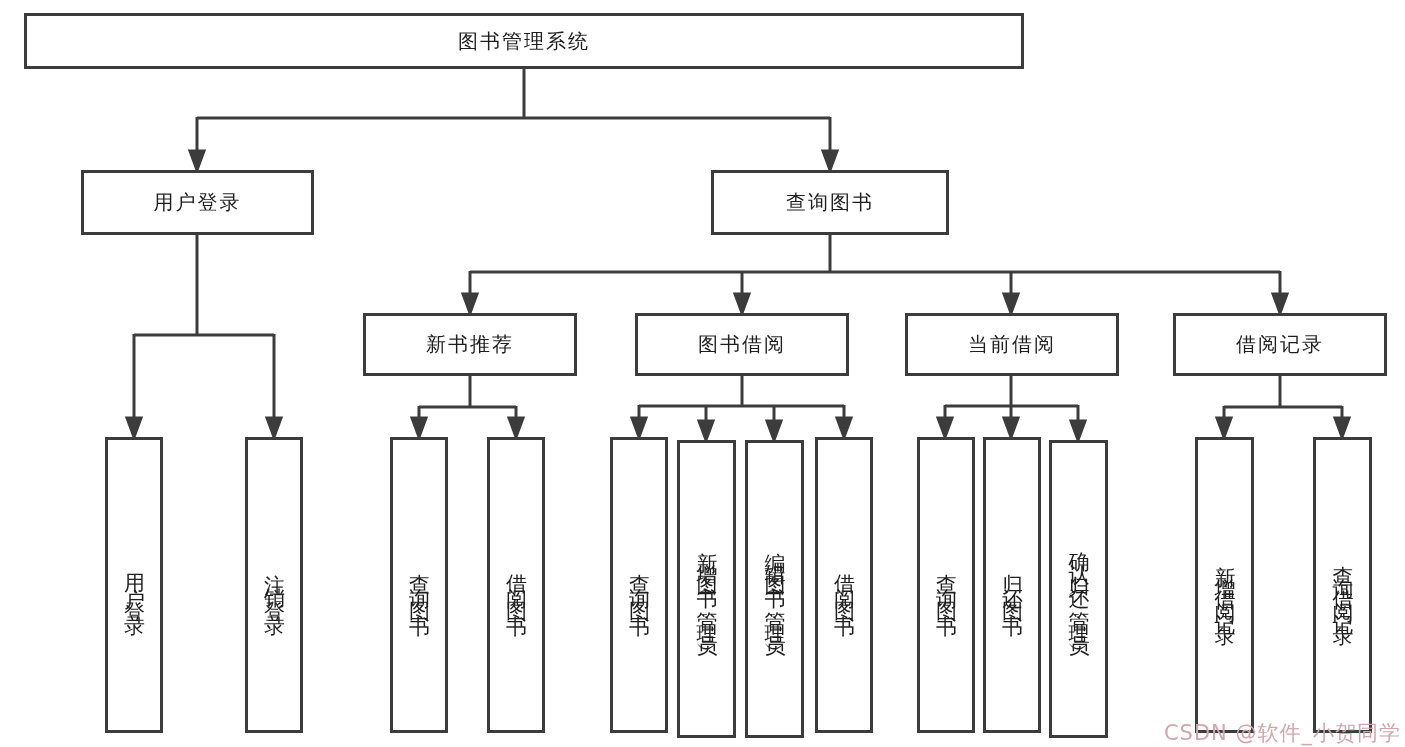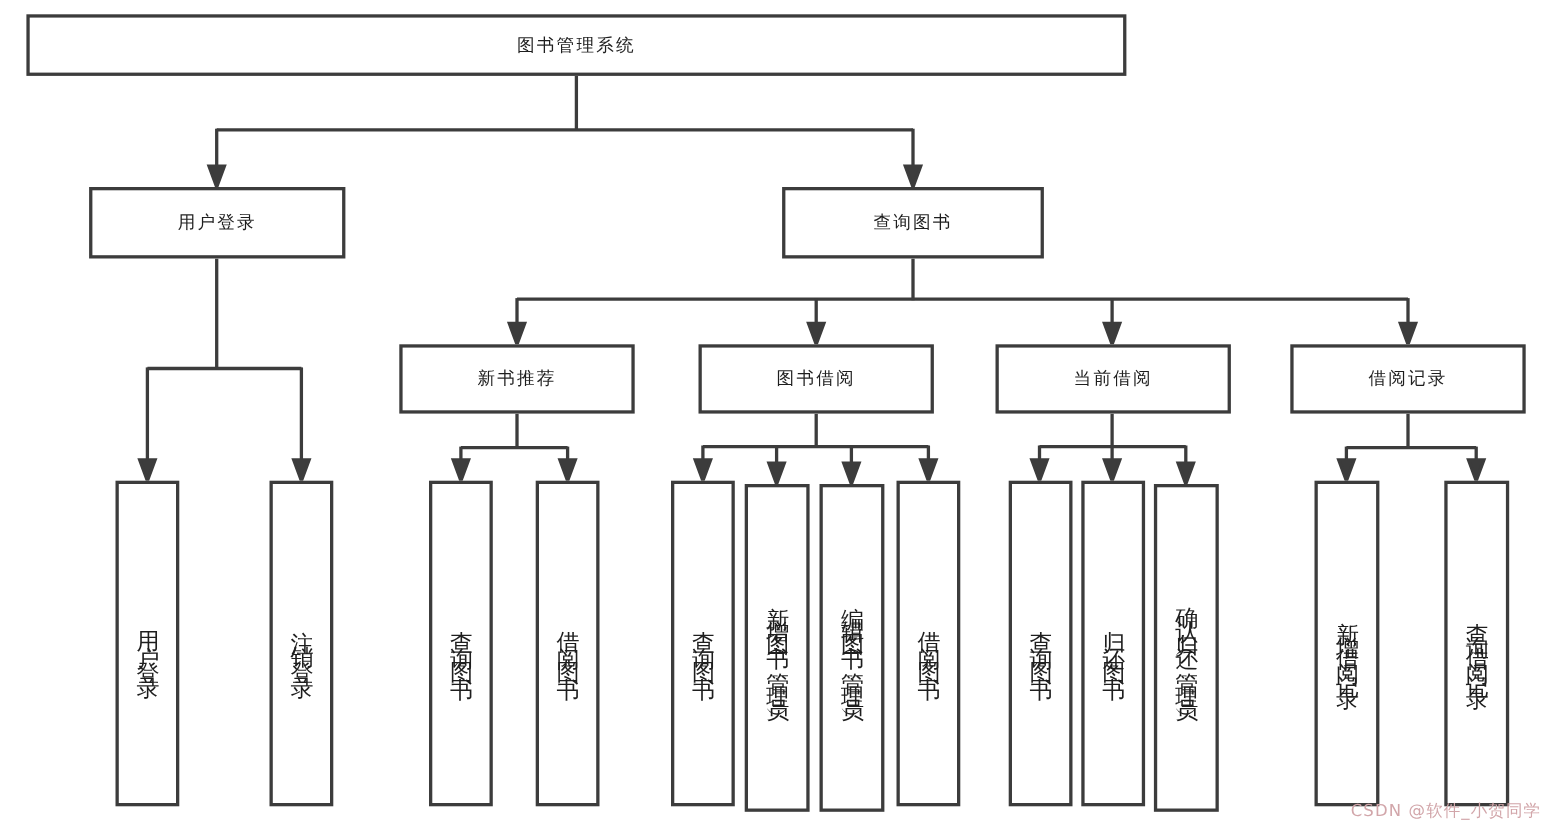--- a/index.html
+++ b/index.html
@@ -6,29 +6,29 @@
   .stage{
     position:relative;width:1405px;height:747px;background:#ffffff;
     font-family:"DejaVu Sans","Liberation Sans",sans-serif;color:#1e1e1e;
     overflow:hidden;
   }
   .wires{position:absolute;left:0;top:0;width:1405px;height:747px;}
   .node{
     position:absolute;background:#ffffff;border:3px solid #3c3c3c;
     box-sizing:border-box;display:flex;align-items:center;justify-content:center;
   }
-  .hnode{font-size:16px;letter-spacing:2px;white-space:nowrap;}
+  .hnode{font-size:20px;letter-spacing:2px;white-space:nowrap;}
   .leaf .vtext{
     writing-mode:vertical-lr;text-orientation:mixed;
     font-size:21px;line-height:1;letter-spacing:14px;
   }
   .leaf.l6 .vtext{letter-spacing:12px;}
   .leaf.l8 .vtext{letter-spacing:12px;}
   .watermark{
-    position:absolute;right:4px;bottom:0px;font-size:15px;letter-spacing:1px;
+    position:absolute;right:4px;bottom:0px;font-size:21px;letter-spacing:1px;
     color:#d2a6aa;z-index:6;white-space:nowrap;
   }
 </style>
 </head>
 <body>
 
 <div class="stage">
 
   <svg class="wires" viewBox="0 0 1405 747" xmlns="http://www.w3.org/2000/svg">
     <g stroke="#3c3c3c" stroke-width="3" fill="#3c3c3c">

